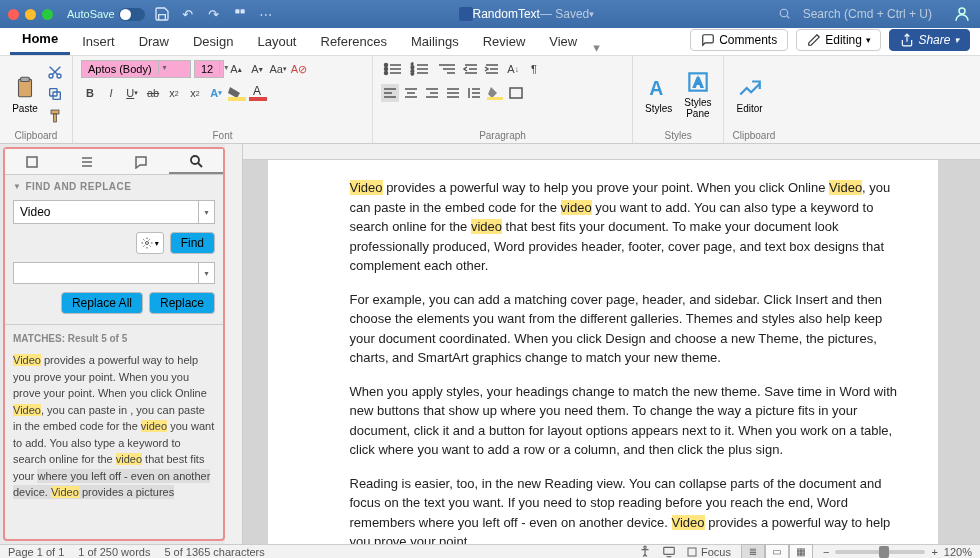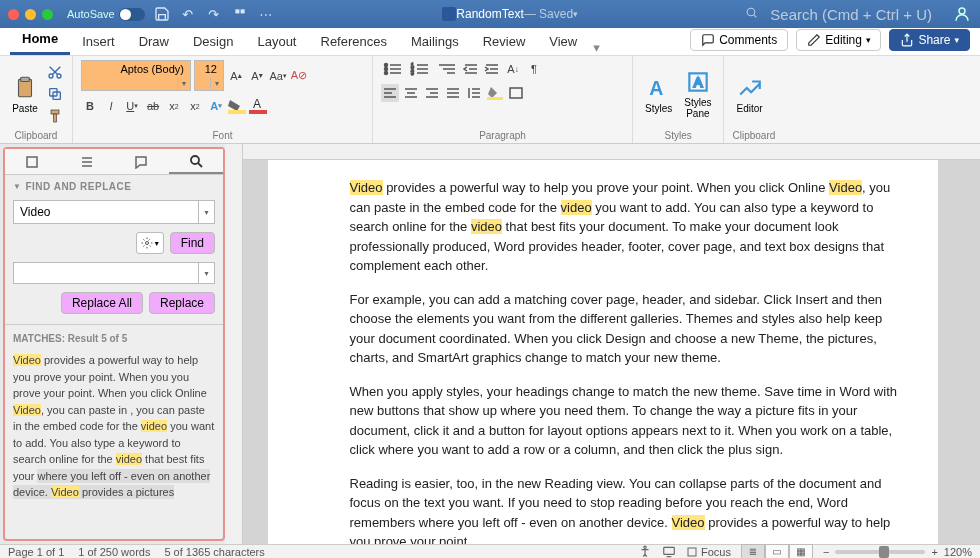--- a/index.html
+++ b/index.html
@@ -9,63 +9,63 @@
 .titlebar { height: 28px; background: linear-gradient(#4a7cb8, #3d6da8); display: flex; align-items: center; padding: 0 8px; gap: 8px; color: #fff; font-size: 12px; }
 .traffic { display: flex; gap: 6px; margin-right: 6px; }
 .dot { width: 11px; height: 11px; border-radius: 50%; }
 .red { background: #ff5f57; } .yellow { background: #febc2e; } .green { background: #28c840; }
 .autosave { display: flex; align-items: center; gap: 4px; font-size: 11px; color: #cfe; }
 .toggle { width: 26px; height: 13px; background: #2a5a90; border-radius: 7px; position: relative; }
 .toggle::after { content:""; position: absolute; left: 1px; top: 1px; width: 11px; height: 11px; background: #fff; border-radius: 50%; }
 .tb-icon { width: 18px; height: 18px; display: inline-flex; align-items: center; justify-content: center; color: #d8e8f8; cursor: pointer; font-size: 13px; }
 .title-center { margin: 4px auto; display: flex; align-items: center; gap: 0; font-size: 12px; }
 .doc-icon { width: 14px; height: 14px; background: #2b579a; border-radius: 2px; display: inline-block; }
-.search-area { display: flex; align-items: flex-start; gap: 12px; color: #bcd; font-size: 15px; }
+.search-area { display: flex; align-items: flex-start; gap: 12px; color: #bcd; font-size: 12px; }
 .share-icon { width: 20px; height: 20px; display: flex; align-items: center; justify-content: center; margin-left: 12px; }
 
 
 .tabs { height: 28px; background: #fff; display: flex; align-items: flex-end; padding: 0 10px; gap: 0; border-bottom: 1px solid #ddd; font-size: 13px; }
 .tab { padding: 6px 12px; cursor: pointer; color: #333; }
 .tab.active { color: #000000; border-bottom: 3px solid #2b579a; font-weight: 600; }
 .tab-overflow { margin-left: 4px; color: #888; }
 .tab-right { margin-left: auto; display: flex; gap: 8px; align-items: center; padding-bottom: 4px; }
 .tbtn { display: flex; align-items: center; gap: 4px; border: 1px solid #ccc; border-radius: 4px; padding: 3px 10px; font-size: 12px; background: #fff; cursor: pointer; }
-.tbtn.share { background: #2b579a; color: #fff; border-color: #2b579a; }
+.tbtn.share { background: #2b579a; color: #fff; border-color: #2b579a; font-style: italic; }
 
 
 .ribbon { height: 88px; background: #f5f5f5; border-bottom: 1px solid #ccc; display: flex; font-size: 11px; }
 .group { border-right: 1px solid #ddd; padding: 4px 8px 2px; display: flex; flex-direction: column; }
 .group-content { flex: 1; display: flex; align-items: center; gap: 4px; }
 .group-label { text-align: center; font-size: 10px; color: #777; padding-top: 2px; }
 
 .big-btn { display: flex; flex-direction: column; align-items: center; gap: 2px; padding: 2px 4px; cursor: pointer; }
 .big-btn svg { width: 26px; height: 26px; }
 .big-btn span { font-size: 10px; text-align: center; }
 
 .col { display: flex; flex-direction: column; gap: 4px; align-items: center; }
 .row { display: flex; gap: 3px; align-items: center; }
 .rib-icon { width: 18px; height: 18px; display: inline-flex; align-items: center; justify-content: center; cursor: pointer; color: #444; }
-.selector { display: flex; align-items: flex-end; border: 1px solid #bbb; background: #fdba74; font-size: 11px; flex-direction: column; }
+.selector { display: flex; align-items: flex-start; border: 1px solid #bbb; background: #f9a8d4; font-size: 11px; }
 .selector span { padding: 2px 6px; }
 .selector .dd { border-left: 1px solid #bbb; padding: 2px 4px; font-size: 8px; color: #666; }
 
 .para-icon { width: 24px; height: 18px; }
 
 
 .main { flex: 1; display: flex; overflow: hidden; background: #e8e8e8; }
 .sidebar { width: 222px; background: #eee; border: 2px solid #e89090; border-radius: 4px; margin: 3px 0 3px 3px; display: flex; flex-direction: column; font-size: 12px; }
 .side-tabs { height: 26px; display: flex; border-bottom: 1px solid #ccc; background: #f6f6f6; }
 .side-tab { flex: 1; display: flex; align-items: center; justify-content: center; cursor: pointer; color: #666; }
 .side-tab.active { border-bottom: 2px solid #888; }
 .fr-header { padding: 6px 8px; font-size: 10px; font-weight: 600; color: #888; letter-spacing: .5px; display: flex; align-items: center; gap: 4px; }
 .fr-input { margin: 2px 8px; display: flex; }
 .fr-input input { flex: 1; border: 1px solid #bbb; padding: 4px 6px; font-size: 12px; background: #fff; }
 .fr-input .dd { border: 1px solid #bbb; border-left: none; width: 16px; display: flex; align-items: center; justify-content: center; font-size: 8px; background: #fff; color:#666; }
 .fr-row { display: flex; justify-content: flex-end; gap: 6px; padding: 6px 8px; }
-.fr-btn { border: 1px solid #bbb; background: #f0abfc; padding: 3px 10px; border-radius: 4px; font-size: 12px; cursor: pointer; }
+.fr-btn { border: 1px solid #bbb; background: #0ea5e9; padding: 3px 10px; border-radius: 4px; font-size: 12px; cursor: pointer; }
 .fr-replace-box { margin: 2px 8px; display: flex; }
 .fr-replace-box .box { flex: 1; border: 1px solid #bbb; background: #fff; height: 22px; }
 .matches-h { font-size: 10px; font-weight: 600; color: #888; padding: 8px 8px 4px; border-top: 1px solid #ccc; margin-top: 4px; }
 .matches-body { padding: 4px 8px 8px; font-size: 11px; color: #444; line-height: 1.5; overflow: hidden; }
 .hl { background: #ffe680; }
 .mline2 { background: #ddd; padding: 1px 0; }
 
 .ruler-strip { width: 18px; background: #f0f0f0; border-right: 1px solid #ccc; }
 .doc-wrap { flex: 1; display: flex; flex-direction: column; }
 .hruler { height: 16px; background: #f0f0f0; border-bottom: 1px solid #ccc; }

